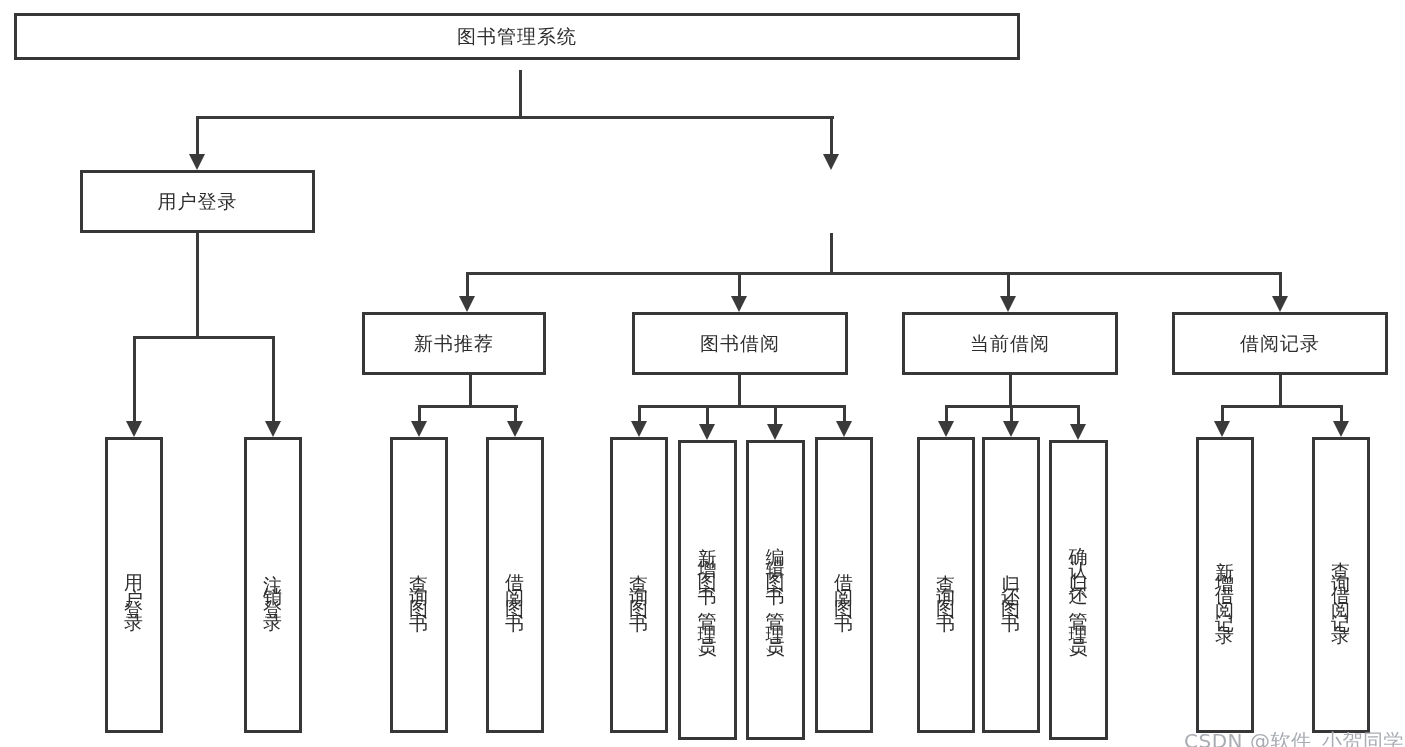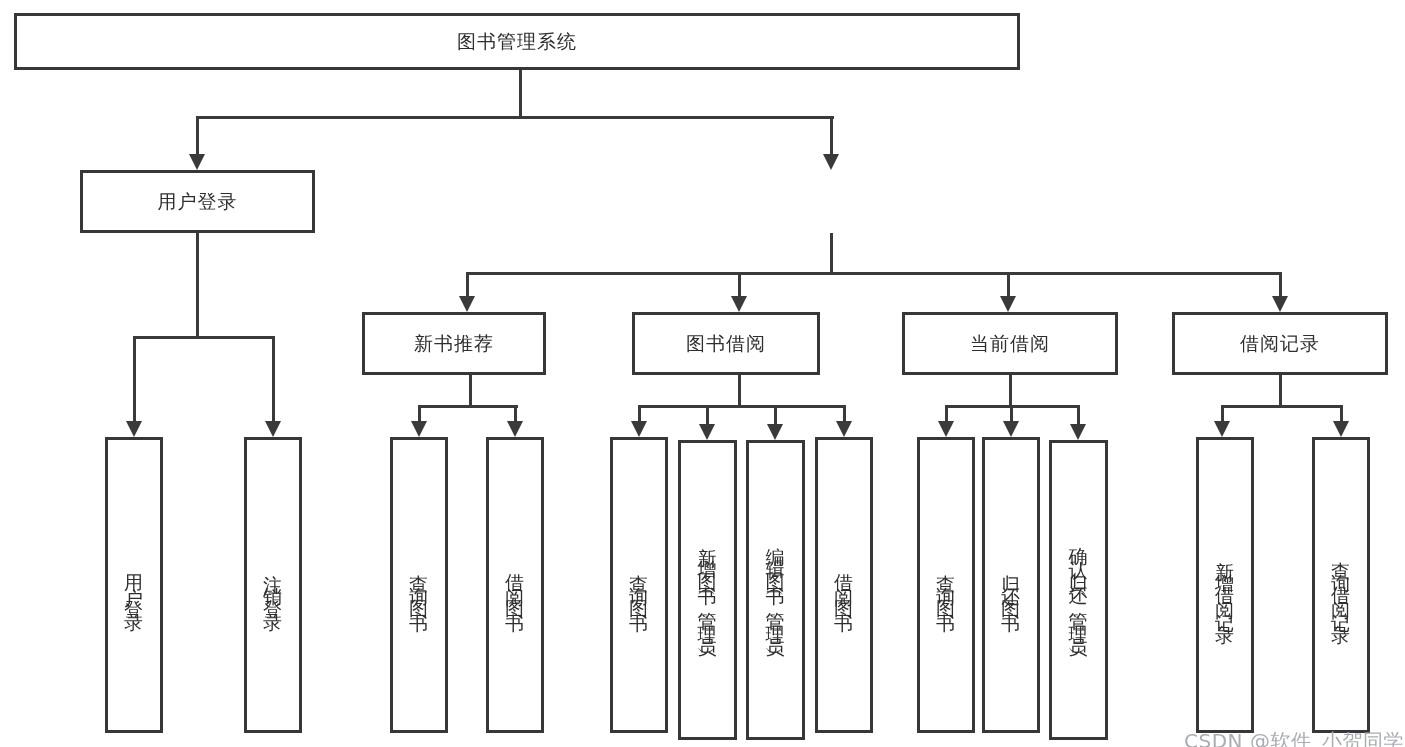--- a/index.html
+++ b/index.html
@@ -97,26 +97,26 @@
     <div class="arrow" style="left:1070px;top:424px"></div>
 
     <div class="vline" style="left:1279px;top:375px;height:33px"></div>
     <div class="hline" style="left:1221px;top:405px;width:122px"></div>
     <div class="vline" style="left:1221px;top:405px;height:20px"></div>
     <div class="arrow" style="left:1214px;top:421px"></div>
     <div class="vline" style="left:1340px;top:405px;height:20px"></div>
     <div class="arrow" style="left:1333px;top:421px"></div>
   </div>
 
-  <div class="box" style="left:14px;top:13px;width:1006px;height:57px">图书管理系统</div>
+  <div class="box" style="left:14px;top:13px;width:1006px;height:47px">图书管理系统</div>
 
   <div class="box" style="left:80px;top:170px;width:235px;height:63px">用户登录</div>
 
   <div class="box" style="left:362px;top:312px;width:184px;height:63px">新书推荐</div>
-  <div class="box" style="left:632px;top:312px;width:188px;height:63px">图书借阅</div>
+  <div class="box" style="left:632px;top:312px;width:216px;height:63px">图书借阅</div>
   <div class="box" style="left:1172px;top:312px;width:216px;height:63px">借阅记录</div>
   <div class="box" style="left:902px;top:312px;width:216px;height:63px">当前借阅</div>
 
   <div class="box vbox" style="left:105px;top:437px;width:58px;height:296px">
     <span class="vtext">用户登录</span>
   </div>
   <div class="box vbox" style="left:244px;top:437px;width:58px;height:296px">
     <span class="vtext">注销登录</span>
   </div>
 

